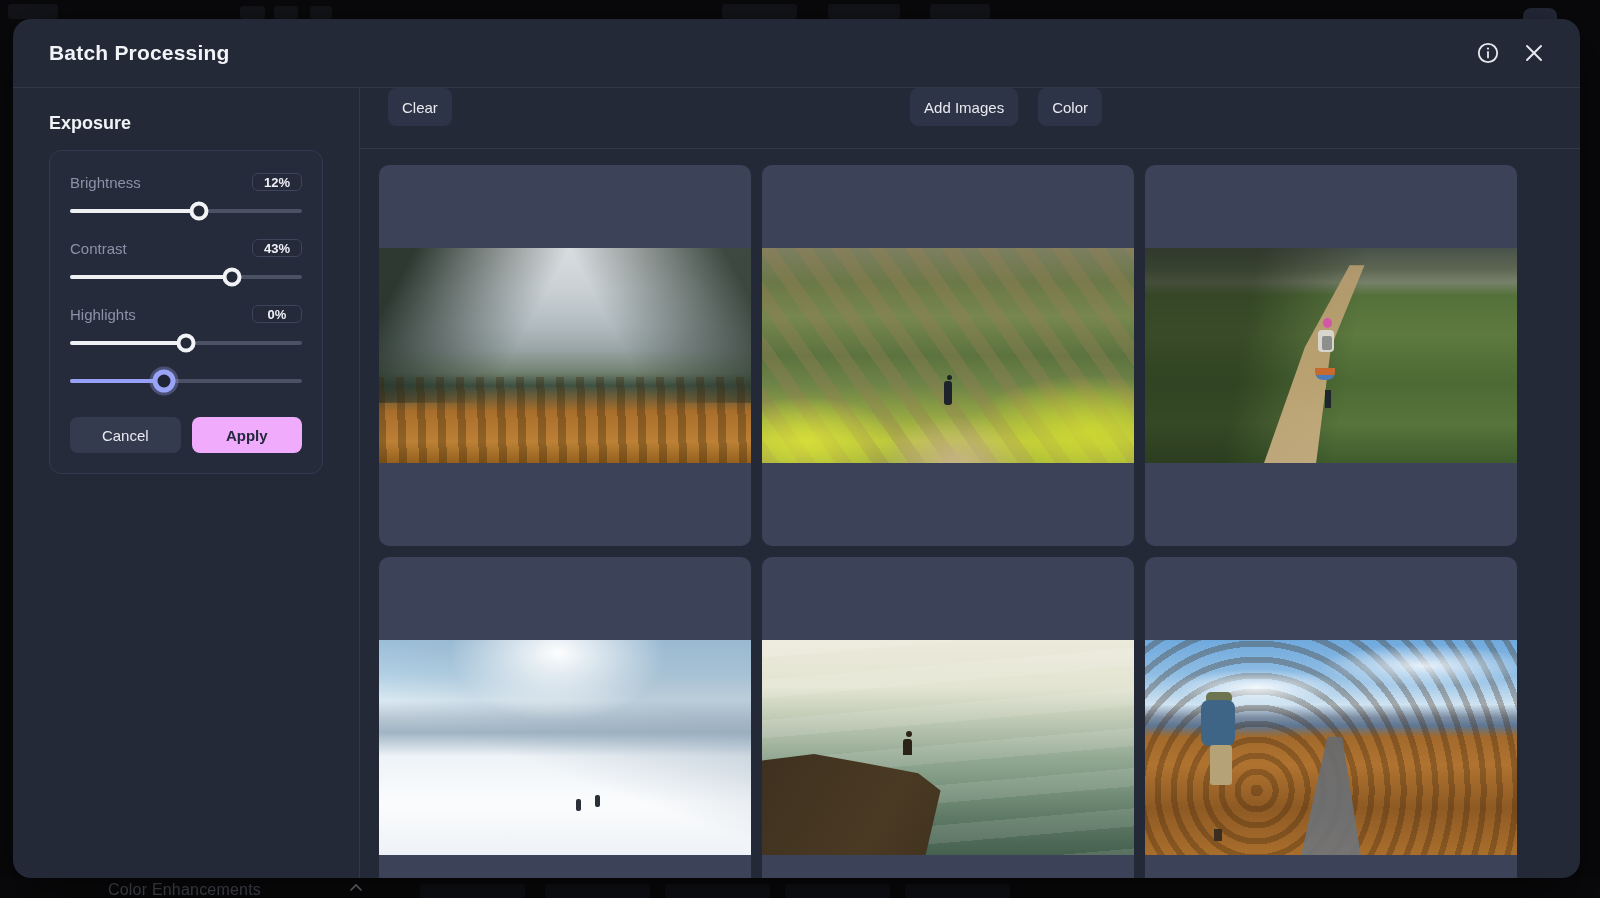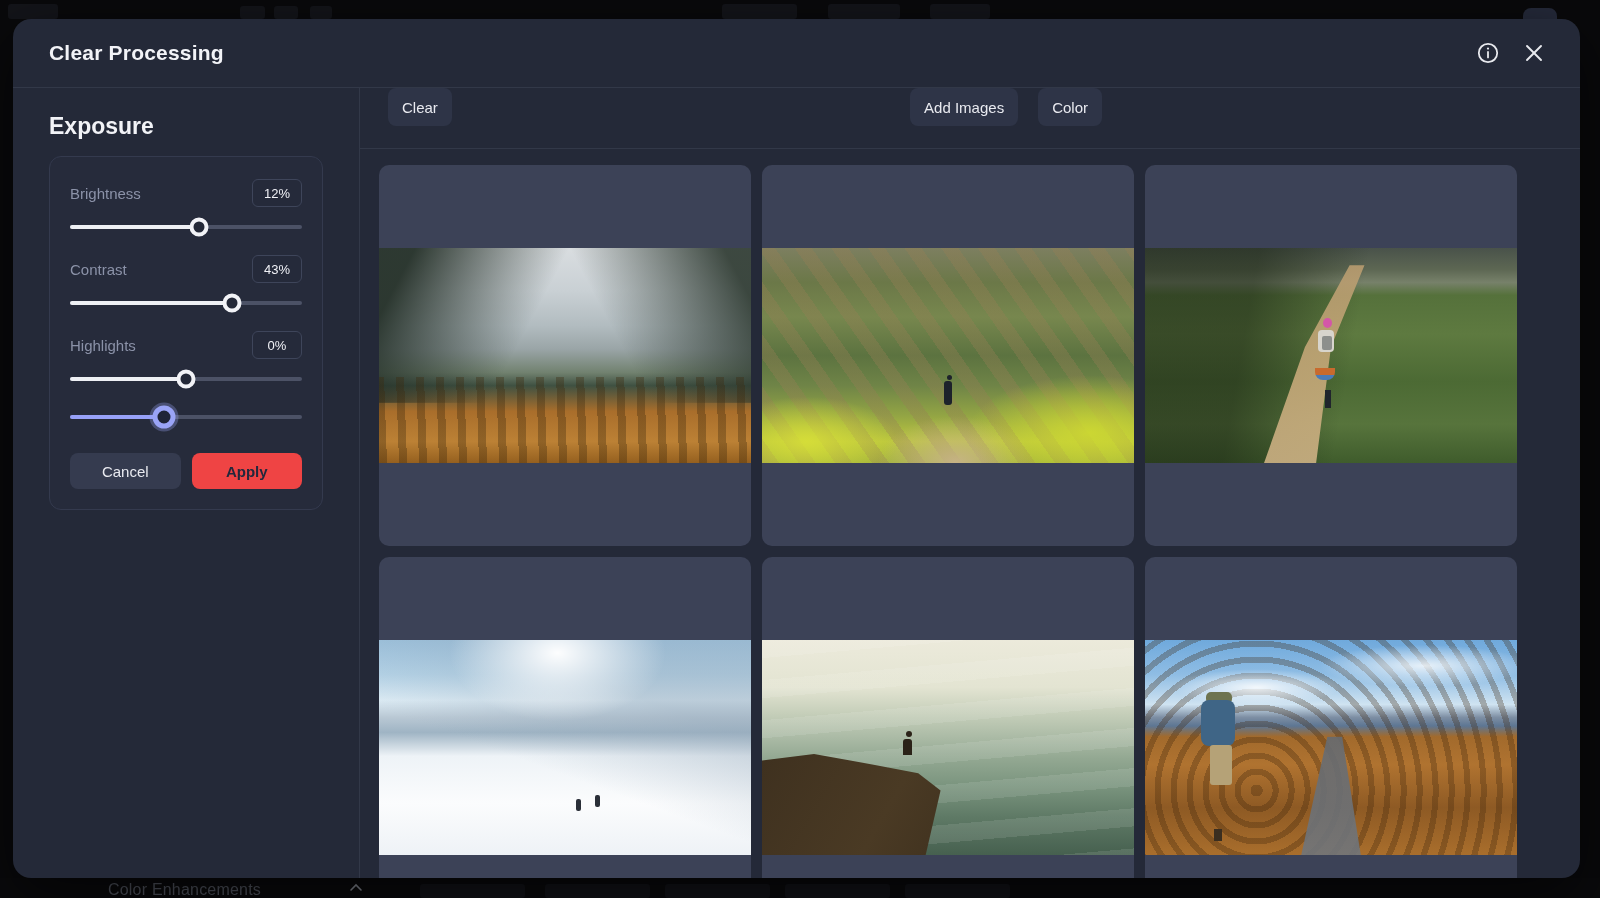--- a/index.html
+++ b/index.html
@@ -23,42 +23,42 @@
     padding:0 32px 0 36px; border-bottom:1px solid #323848; }
   .modal-title { font-size:21px; font-weight:700; color:#f2f3f7; letter-spacing:.2px; }
   .header-actions { margin-left:auto; display:flex; align-items:center; gap:18px; }
   .icon-btn { width:28px; height:28px; display:flex; align-items:center; justify-content:center;
     color:#e8e9ee; cursor:pointer; background:none; border:none; }
 
   .modal-body { flex:1; display:flex; min-height:0; }
 
   
   .sidebar { width:347px; flex:0 0 347px; border-right:1px solid #323848; padding:25px 0 0 36px; }
-  .section-title { font-size:23px; font-weight:700; color:#f2f3f7; margin-bottom:16px; }
+  .section-title { font-size:18px; font-weight:700; color:#f2f3f7; margin-bottom:16px; }
   .exposure-panel { width:274px; border:1px solid #343a4e; border-radius:12px;
     padding:22px 20px 20px 20px; background:#262b3b; }
   .slider-group { margin-bottom:18px; }
   .slider-head { display:flex; align-items:center; justify-content:space-between; margin-bottom:10px;text-align:right; }
   .slider-label { font-size:15px; color:#8b92a8; }
-  .slider-value { min-width:50px; height:28px; border:1px solid #3e455a; border-radius:6px;
-    display:flex; align-items:center; justify-content:center; font-size:13px; font-weight:400;
+  .slider-value { min-width:50px; height:18px; border:1px solid #3e455a; border-radius:6px;
+    display:flex; align-items:center; justify-content:center; font-size:13px; font-weight:700;
     color:#f0f1f6; padding:0 6px; background:#252a3a; }
   .slider-track-wrap { position:relative; height:20px; }
   .slider-track { position:absolute; left:0; right:0; top:8px; height:4px; border-radius:2px; background:#4c5266; }
   .slider-fill { position:absolute; left:0; top:8px; height:4px; border-radius:2px; background:#eef0f4; }
   .slider-thumb { position:absolute; top:10px; width:19px; height:19px; border-radius:50%;
     background:#242938; border:4px solid #f2f3f7; transform:translate(-50%,-50%); cursor:pointer; }
   .slider-group.accent .slider-fill { background:#97a1f8; }
   .slider-group.accent .slider-thumb { width:23px; height:23px; border:5px solid #9aa4f7;
     background:#1f2437; box-shadow:0 0 0 3px rgba(154,164,249,.3); }
   .panel-actions { display:flex; gap:11px; margin-top:26px;border-radius:12px; }
   .btn { border:none; border-radius:8px; font-size:15px; cursor:pointer;
     font-family:"Liberation Sans", sans-serif; }
   .btn-cancel { flex:1; height:36px; background:#353b4f; color:#e9eaf0; }
-  .btn-apply { flex:1; height:36px; background:#ef4444; color:#23283c; font-weight:600; }
+  .btn-apply { flex:1; height:36px; background:#f0abfc; color:#23283c; font-weight:600; }
 
   
   .main { flex:1; display:flex; flex-direction:column; min-width:0; }
   .toolbar { height:61px; flex:0 0 61px; display:flex; align-items:flex-start;
     padding:0 0 0 28px; border-bottom:1px solid #323848; }
   .toolbar-btn { height:38px; padding:0 14px; background:#2e3447; border:none; border-radius:8px;
     color:#e9eaf0; font-size:15px; cursor:pointer; font-family:"Liberation Sans", sans-serif; }
   .toolbar-right { margin-left:auto; margin-right:478px; display:flex; gap:20px; }
 
   .gallery { flex:1; padding:16px 0 0 19px; display:grid;
@@ -156,21 +156,21 @@
   <div class="bb-tile" style="left:420px; width:105px;"></div>
   <div class="bb-tile" style="left:545px; width:105px;"></div>
   <div class="bb-tile" style="left:665px; width:105px;"></div>
   <div class="bb-tile" style="left:785px; width:105px;"></div>
   <div class="bb-tile" style="left:905px; width:105px;"></div>
 </div>
 
 <div class="modal">
 
   <div class="modal-header">
-    <div class="modal-title">Clear Processing</div>
+    <div class="modal-title">Batch Processing</div>
     <div class="header-actions">
       <button class="icon-btn" aria-label="Info">
         <svg width="24" height="24" viewBox="0 0 24 24" fill="none" stroke="currentColor" stroke-width="1.8">
           <circle cx="12" cy="12" r="9.2"></circle>
           <line x1="12" y1="11" x2="12" y2="16.4" stroke-linecap="round"></line>
           <circle cx="12" cy="7.6" r="1.1" fill="currentColor" stroke="none"></circle>
         </svg>
       </button>
       <button class="icon-btn" aria-label="Close">
         <svg width="22" height="22" viewBox="0 0 22 22" fill="none" stroke="currentColor" stroke-width="1.9" stroke-linecap="round">

